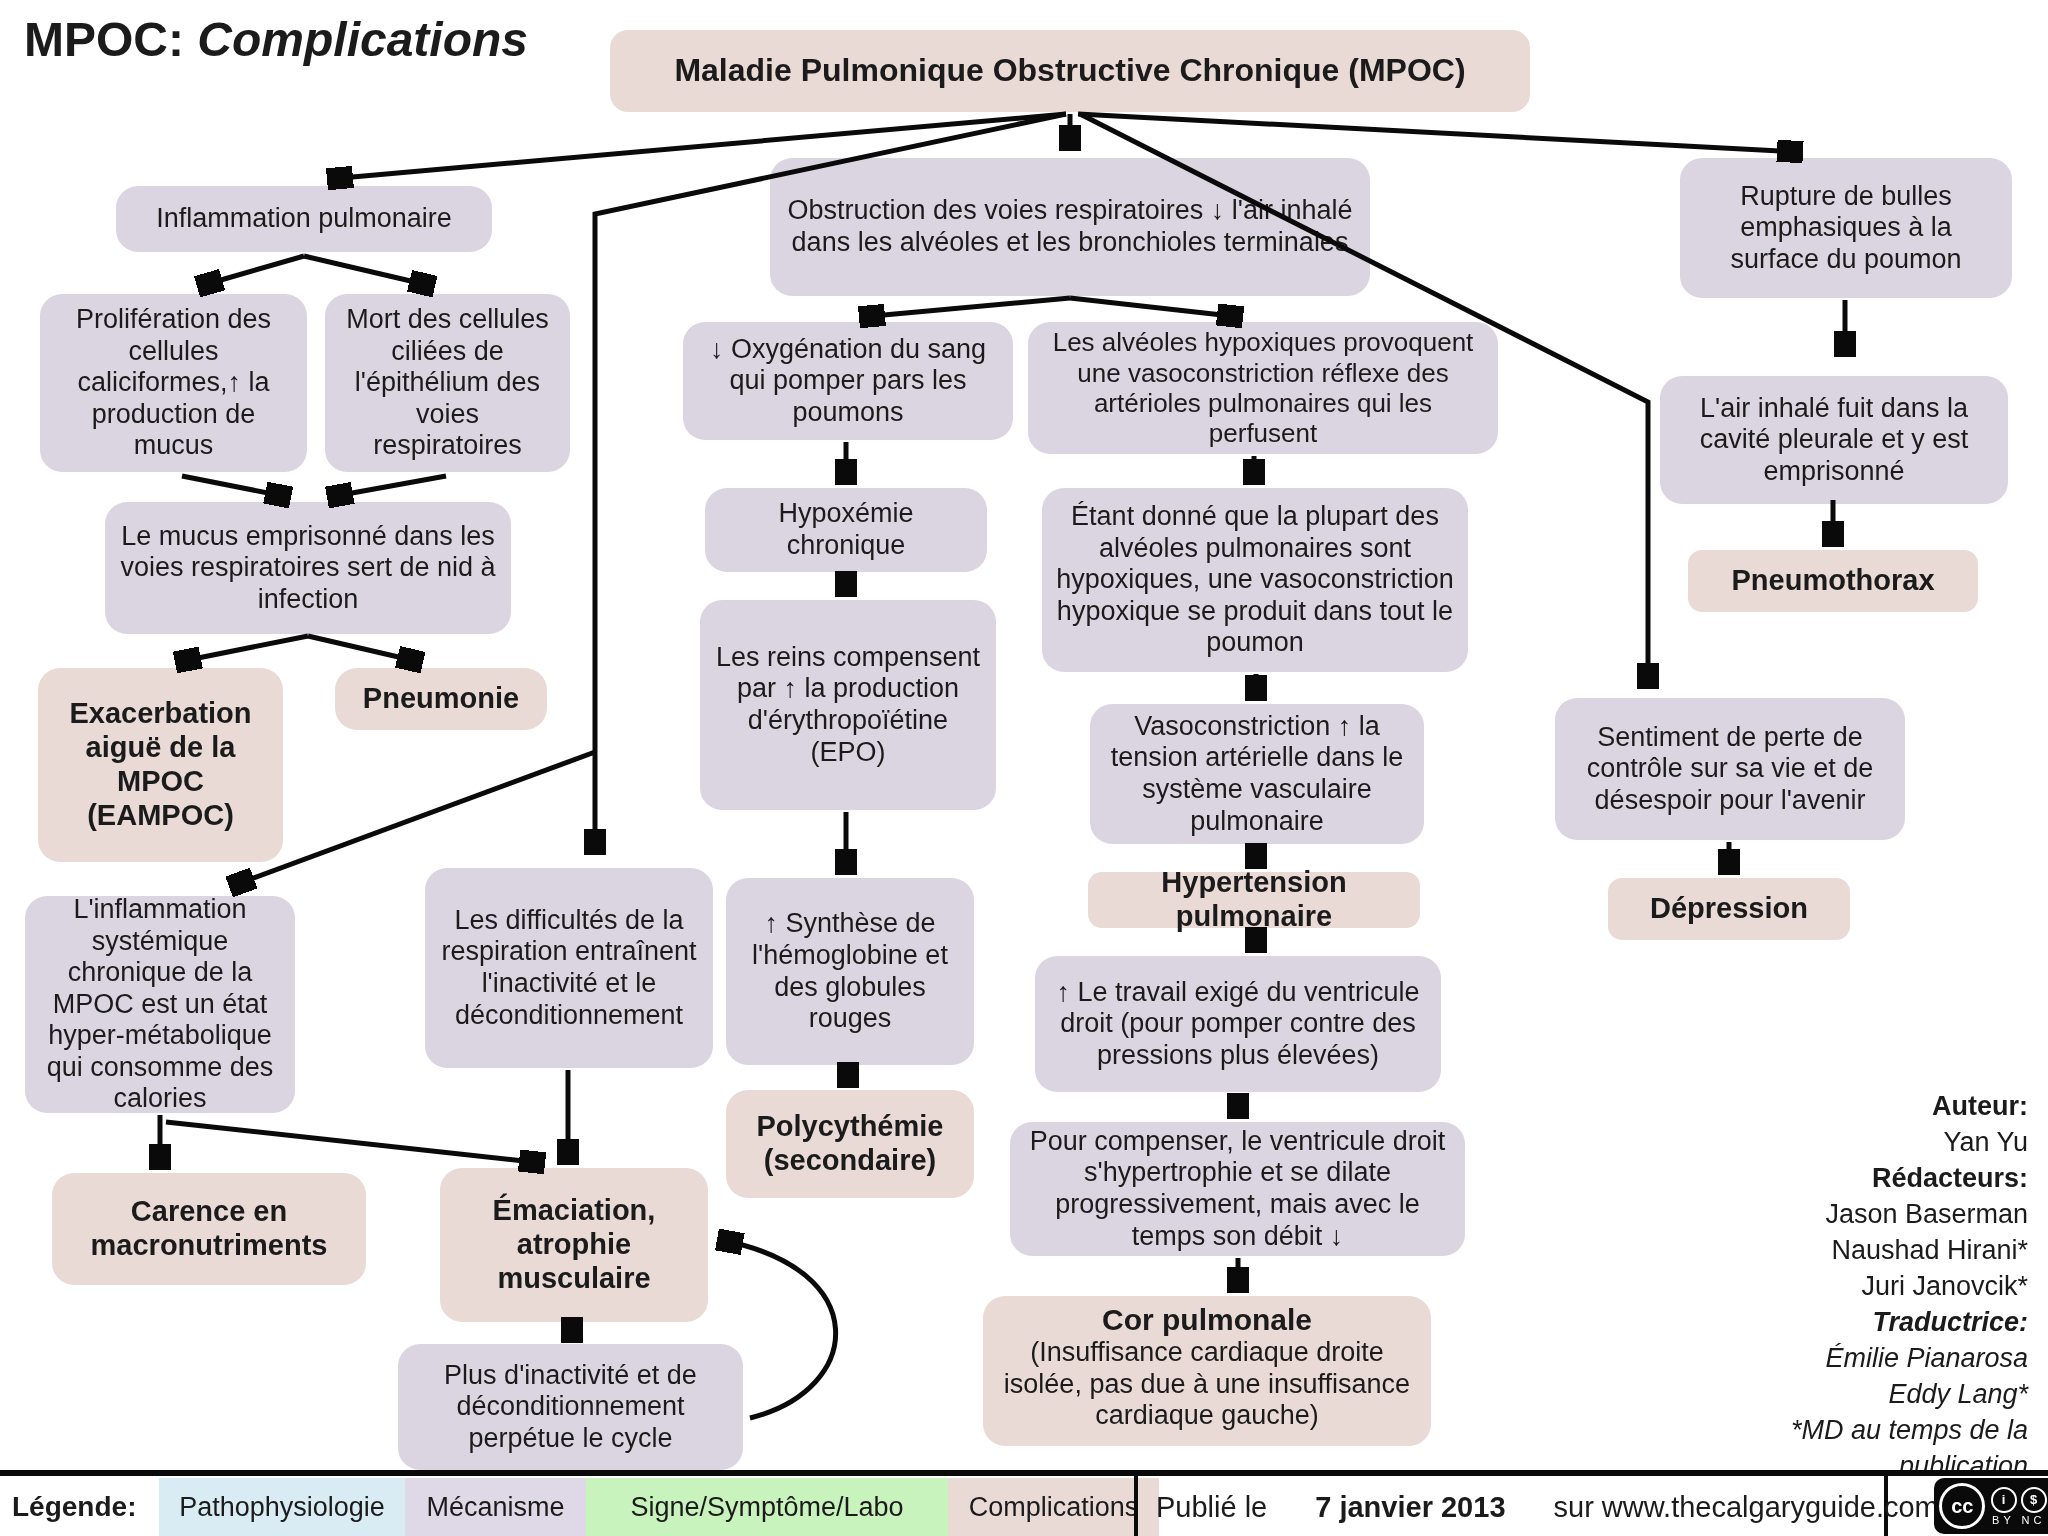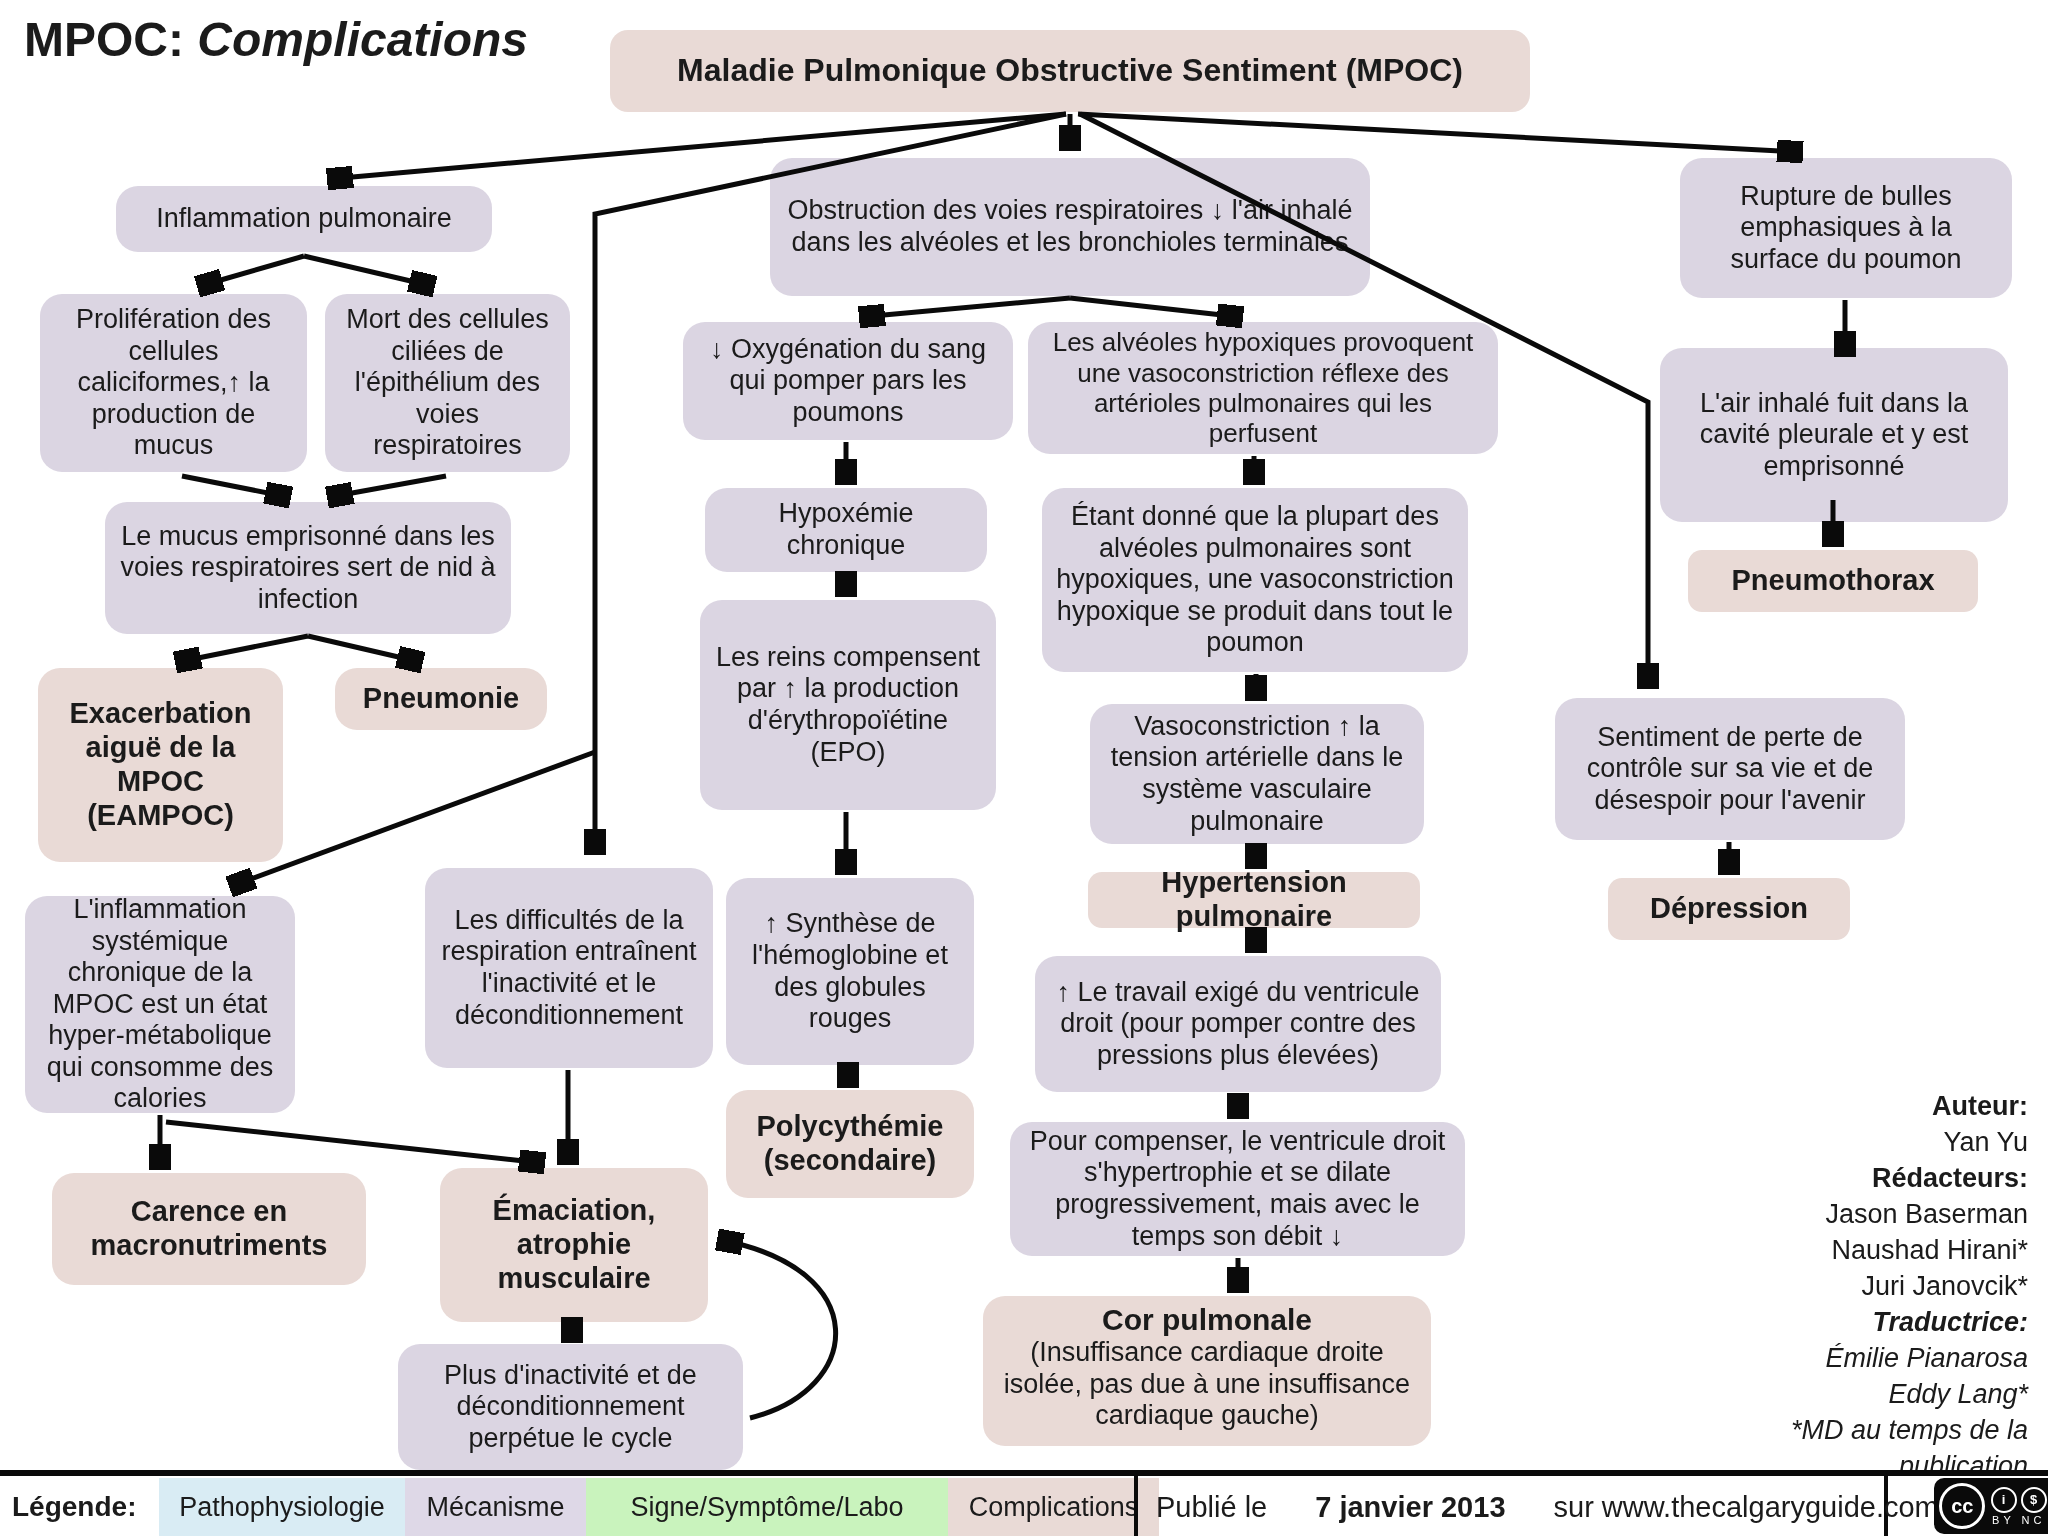--- a/index.html
+++ b/index.html
@@ -47,21 +47,21 @@
          font-weight:bold;display:flex;align-items:center;justify-content:center;}
   .cc-sub{color:#fff;font-size:11px;letter-spacing:4px;margin-top:1px;}
 </style>
 </head>
 <body>
 
 <div id="canvas">
 
   <div id="page-title"><span class="t1">MPOC:</span><span class="t2"> Complications</span></div>
 
-  <div class="box pink root" style="left:610px;top:30px;width:920px;height:82px">Maladie Pulmonique Obstructive Sentiment (MPOC)</div>
+  <div class="box pink root" style="left:610px;top:30px;width:920px;height:82px">Maladie Pulmonique Obstructive Chronique (MPOC)</div>
 
   <div class="box lav" style="left:116px;top:186px;width:376px;height:66px">Inflammation pulmonaire</div>
   <div class="box lav" style="left:40px;top:294px;width:267px;height:178px">Prolifération des cellules caliciformes,↑ la production de mucus</div>
   <div class="box lav" style="left:325px;top:294px;width:245px;height:178px">Mort des cellules ciliées de l'épithélium des voies respiratoires</div>
   <div class="box lav" style="left:105px;top:502px;width:406px;height:132px">Le mucus emprisonné dans les voies respiratoires sert de nid à infection</div>
   <div class="box pink boldbox" style="left:38px;top:668px;width:245px;height:194px">Exacerbation aiguë de la MPOC (EAMPOC)</div>
   <div class="box pink boldbox" style="left:335px;top:668px;width:212px;height:62px">Pneumonie</div>
   <div class="box lav" style="left:25px;top:896px;width:270px;height:217px">L'inflammation systémique chronique de la MPOC est un état hyper-métabolique qui consomme des calories</div>
   <div class="box lav" style="left:425px;top:868px;width:288px;height:200px">Les difficultés de la respiration entraînent l'inactivité et le déconditionnement</div>
   <div class="box pink boldbox" style="left:52px;top:1173px;width:314px;height:112px">Carence en macronutriments</div>
@@ -80,21 +80,21 @@
   <div class="box lav" style="left:1090px;top:704px;width:334px;height:140px">Vasoconstriction ↑ la tension artérielle dans le système vasculaire pulmonaire</div>
   <div class="box pink boldbox smallrad" style="left:1088px;top:872px;width:332px;height:56px">Hypertension pulmonaire</div>
   <div class="box lav" style="left:1035px;top:956px;width:406px;height:136px">↑ Le travail exigé du ventricule droit (pour pomper contre des pressions plus élevées)</div>
   <div class="box lav" style="left:1010px;top:1122px;width:455px;height:134px">Pour compenser, le ventricule droit s'hypertrophie et se dilate progressivement, mais avec le temps son débit ↓</div>
   <div class="box pink" style="left:983px;top:1296px;width:448px;height:150px;display:block;padding-top:6px">
     <span class="cortitle">Cor pulmonale</span>
     <span class="corsub">(Insuffisance cardiaque droite isolée, pas due à une insuffisance cardiaque gauche)</span>
   </div>
 
   <div class="box lav" style="left:1680px;top:158px;width:332px;height:140px">Rupture de bulles emphasiques à la surface du poumon</div>
-  <div class="box lav" style="left:1660px;top:348px;width:348px;height:174px">L'air inhalé fuit dans la cavité pleurale et y est emprisonné</div>
+  <div class="box lav" style="left:1660px;top:376px;width:348px;height:128px">L'air inhalé fuit dans la cavité pleurale et y est emprisonné</div>
   <div class="box pink boldbox smallrad" style="left:1688px;top:550px;width:290px;height:62px">Pneumothorax</div>
   <div class="box lav" style="left:1555px;top:698px;width:350px;height:142px">Sentiment de perte de contrôle sur sa vie et de désespoir pour l'avenir</div>
   <div class="box pink boldbox smallrad" style="left:1608px;top:878px;width:242px;height:62px">Dépression</div>
 
   <svg class="arrows" width="2048" height="1536" viewBox="0 0 2048 1536">
     <defs>
       <marker id="ah" markerWidth="5.2" markerHeight="4.4" refX="4.6" refY="2.2" orient="auto" markerUnits="strokeWidth">
         <path d="M0,0 L5,2.2 L0,4.4 Z" fill="#0a0a0a" stroke="none"></path>
       </marker>
     </defs>

